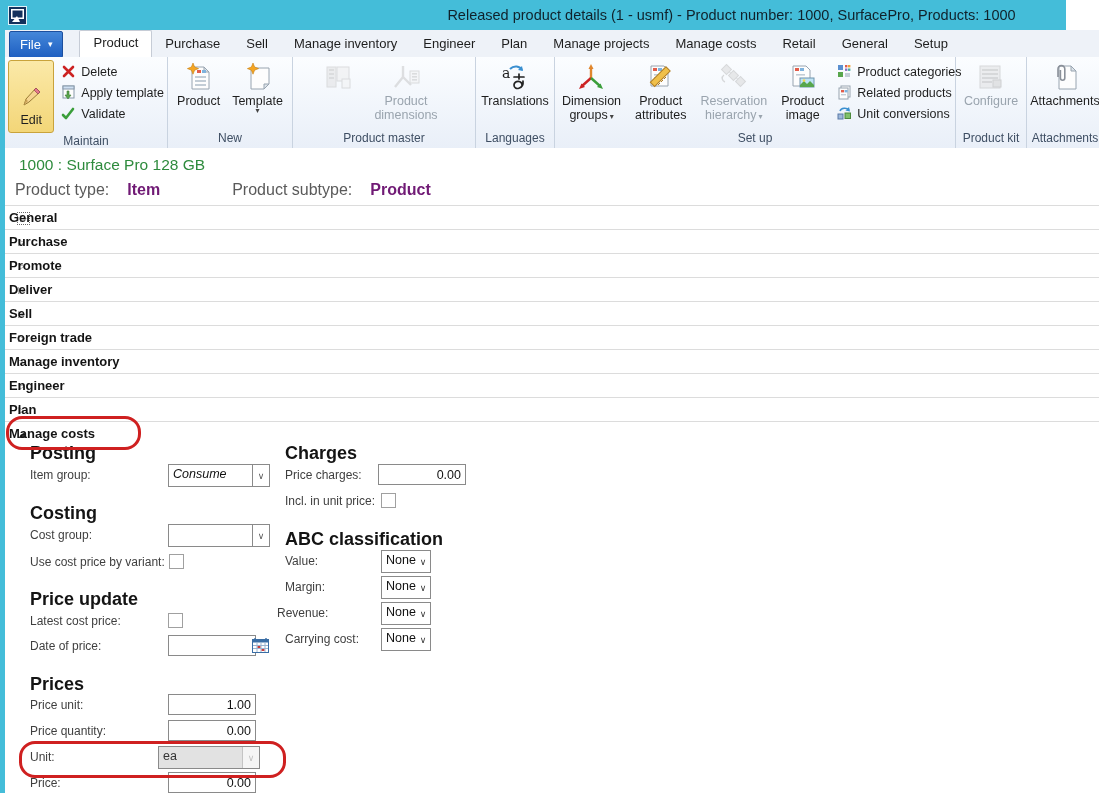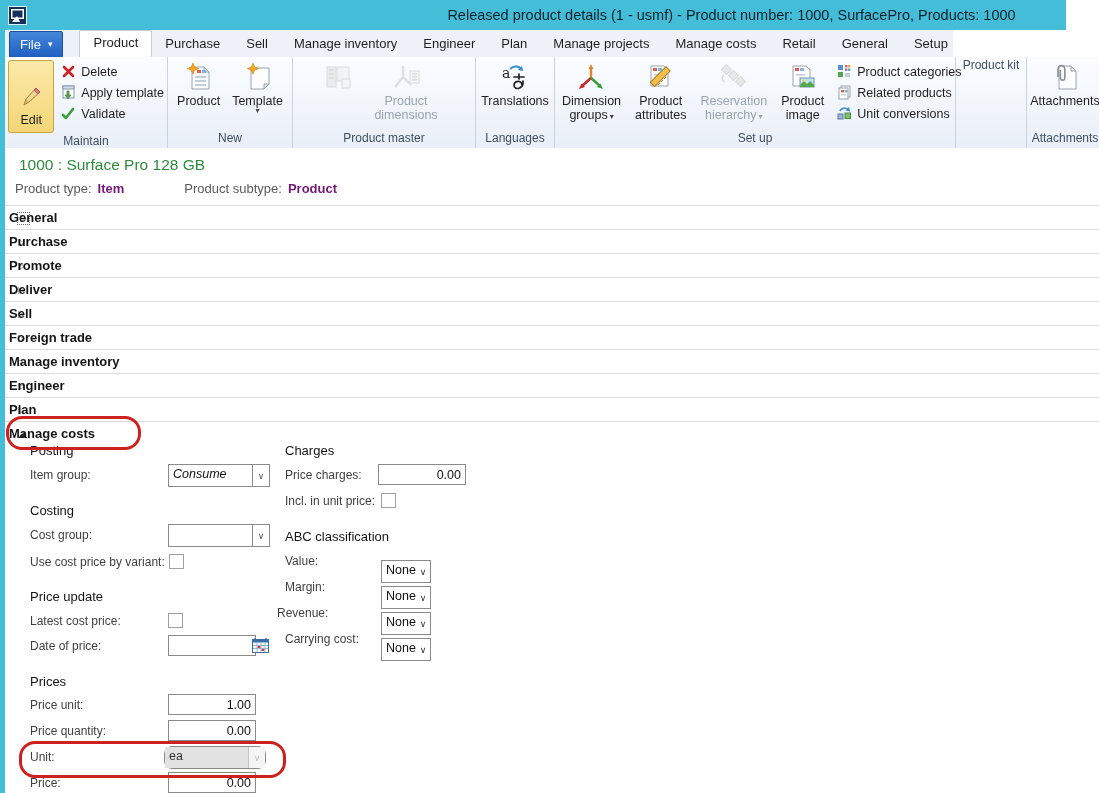--- a/index.html
+++ b/index.html
@@ -7,21 +7,21 @@
        font-family:"Liberation Sans","DejaVu Sans",sans-serif;font-size:13px;color:#1e1e1e;
        background:#fff;}
   
   .titlebar{position:absolute;left:0;top:0;width:1066px;height:30px;background:#44bdd9;
             display:flex;align-items:center;}
   .app-icon{width:19px;height:19px;margin-left:8px;flex:0 0 auto;}
   .title-text{flex:1;text-align:center;padding-left:370px;color:#10222b;font-size:14.5px;
               white-space:nowrap;overflow:hidden;}
   .left-edge{position:absolute;left:0;top:30px;width:5px;height:763px;background:#44bdd9;z-index:5;}
   
-  .tabrow{position:absolute;left:5px;top:30px;width:948px;height:27px;background:#eef2f8;
+  .tabrow{position:absolute;left:5px;top:30px;width:1094px;height:27px;background:#eef2f8;
           display:flex;align-items:flex-end;}
   .file-btn{height:25px;margin:1px 0 0 4px;padding:0 10px;display:flex;align-items:center;gap:7px;
             background:linear-gradient(#4487d9,#1e5fc2);border:1px solid #1c4f9e;border-radius:2px;
             color:#fff;font-size:13px;cursor:pointer;align-self:center;}
   .file-caret{font-size:9px;color:#fff;}
   .tabs{display:flex;align-items:flex-end;height:27px;margin-left:16px;}
   .tab{padding:4px 13px 6px;font-size:13px;color:#1e1e1e;white-space:nowrap;cursor:pointer;}
   .tab.active{background:#fff;border:1px solid #c6ccd6;border-bottom:none;border-radius:2px 2px 0 0;
               padding-bottom:7px;}
   
@@ -40,42 +40,42 @@
            justify-content:flex-end;padding-bottom:5px;}
   .smallstack{display:flex;flex-direction:column;margin-left:6px;margin-top:1px;}
   .smallbtn{display:flex;align-items:center;gap:5px;height:21px;font-size:12.5px;cursor:pointer;white-space:nowrap;}
   .smallbtn .sicon{width:16px;height:16px;display:flex;align-items:center;justify-content:center;}
   .caret{font-size:8px;color:#444;margin-left:2px;}
   .caret-line{font-size:8px;color:#444;line-height:6px;}
   .bigbtn.disabled .caret{color:#9aa4ae;}
   
   .rec-header{position:absolute;left:5px;top:148px;width:1094px;height:57px;background:#fff;}
   .rec-title{position:absolute;left:14px;top:8px;font-size:15.5px;color:#2e8b3d;}
-  .rec-sub{position:absolute;left:10px;top:33px;display:flex;gap:6px;font-size:13px;}
+  .rec-sub{position:absolute;left:10px;top:33px;display:flex;gap:18px;font-size:16px;}
   .rec-sub .lab{color:#5a5a5a;}
   .rec-sub .val{color:#701a75;font-weight:bold;margin-right:54px;}
   
   .fasttabs{position:absolute;left:5px;top:205px;width:1094px;}
   .ftab{height:23px;border-bottom:1px solid #dcdcdc;display:flex;align-items:center;cursor:pointer;}
   .ftab:last-child{border-bottom:none;}
   .ftab .arr{width:14px;margin-left:13px;font-size:9px;color:#777;}
   .ftab .arr.exp{color:#333;font-size:9px;}
   .ftab .focusbox{outline:1px dotted #666;padding:0 2px 1px;}
   .ftab .flabel{font-weight:bold;font-size:13px;color:#141414;margin-left:4px;}
   
-  .fheading{position:absolute;font-weight:normal;color:#141414;font-size:13px;}
+  .fheading{position:absolute;font-weight:bold;color:#141414;font-size:18px;}
   .flabel{position:absolute;color:#3f3f3f;font-size:12px;}
   .tfield{position:absolute;height:19px;border:1px solid #8a8a8a;background:#fff;font-family:inherit;
           font-size:12.5px;padding:0 4px;color:#111;}
   .tfield.num{text-align:right;}
   .combo{position:absolute;height:21px;border:1px solid #8a8a8a;background:#fff;display:flex;cursor:pointer;}
   .combo .ctext{flex:1;padding:2px 4px;font-size:12.5px;color:#111;white-space:nowrap;overflow:hidden;}
   .combo .carrow{width:16px;border-left:1px solid #8a8a8a;display:flex;align-items:center;justify-content:center;
                  font-size:9px;color:#555;background:#fff;}
-  .combo.small{width:48px;margin-top:10px;}
+  .combo.small{width:48px;}
   .combo.small .carrow{border-left:none;width:14px;color:#333;}
   .combo.disabled{cursor:default;}
   .combo.disabled .ctext{background:#e2e2e2;color:#333;}
   .combo.disabled .carrow{background:#f5f5f5;border-left:1px solid #c4c4c4;color:#c0c0c0;}
   .cbox{position:absolute;width:13px;height:13px;border:1px solid #a0a0a0;background:#fff;cursor:pointer;}
   .calbtn{position:absolute;width:18px;height:18px;cursor:pointer;display:flex;align-items:center;justify-content:center;}
   
   .annot{position:absolute;border:3px solid #cf2020;border-radius:16px;pointer-events:none;z-index:10;}
 </style>
 </head>
@@ -331,20 +331,35 @@
               </svg>
             </span>
             <span>Unit conversions</span>
           </div>
         </div>
       </div>
       <div class="rgroup-label">Set up</div>
     </div>
 
     <div class="rgroup" style="width:70px">
+      <div class="rgroup-buttons" style="justify-content:center;">
+        <div class="bigbtn disabled">
+          <span class="bicon">
+            <svg width="30" height="30" viewBox="0 0 30 30">
+              <rect x="4" y="3" width="20" height="22" fill="#d8dde2" stroke="#aab1b8"></rect>
+              <rect x="6" y="6" width="16" height="2" fill="#aab1b8"></rect>
+                <rect x="6" y="10" width="16" height="2" fill="#aab1b8"></rect>
+              <rect x="6" y="14" width="16" height="2" fill="#aab1b8"></rect>
+                <rect x="6" y="18" width="10" height="2" fill="#aab1b8"></rect>
+              <rect x="17" y="17" width="8" height="7" fill="#c4c9cf" stroke="#9aa1a8"></rect>
+            </svg>
+          </span>
+          <span>Configure</span>
+        </div>
+      </div>
       <div class="rgroup-label">Product kit</div>
     </div>
 
     <div class="rgroup" style="width:76px;border-right:none;">
       <div class="rgroup-buttons" style="justify-content:center;">
         <div class="bigbtn">
           <span class="bicon">
             <svg width="30" height="30" viewBox="0 0 30 30">
               <path d="M9 3 h12 l5 5 v18 h-17 z" fill="#fdfdfd" stroke="#98a4b0"></path>
               <path d="M21 3 l5 5 h-5 z" fill="#dde4ea" stroke="#98a4b0"></path>
@@ -444,21 +459,21 @@
           <rect x="9.6" y="12" width="2.8" height="2" fill="#cc3b3b"></rect>
       </svg>
     </div>
 
     <div class="fheading" style="left:30px;top:674px;">Prices</div>
     <div class="flabel" style="left:30px;top:698px;">Price unit:</div>
     <input class="tfield num" style="left: 168px; top: 694px; width: 78px;" value="1.00">
     <div class="flabel" style="left:30px;top:724px;">Price quantity:</div>
     <input class="tfield num" style="left: 168px; top: 720px; width: 78px;" value="0.00">
     <div class="flabel" style="left:30px;top:750px;">Unit:</div>
-    <div class="combo disabled" style="left:164px;top:746px;width:100px;border-radius:8px;">
+    <div class="combo disabled" style="left:158px;top:746px;width:100px;">
       <span class="ctext">ea</span>
       <span class="carrow">∨</span>
     </div>
     <div class="flabel" style="left:30px;top:776px;">Price:</div>
     <input class="tfield num" style="left: 168px; top: 772px; width: 78px;" value="0.00">
 
     <div class="fheading" style="left:285px;top:443px;">Charges</div>
     <div class="flabel" style="left:285px;top:468px;">Price charges:</div>
     <input class="tfield num" style="left: 378px; top: 464px; width: 78px;" value="0.00">
     <div class="flabel" style="left:285px;top:494px;">Incl. in unit price:</div>

